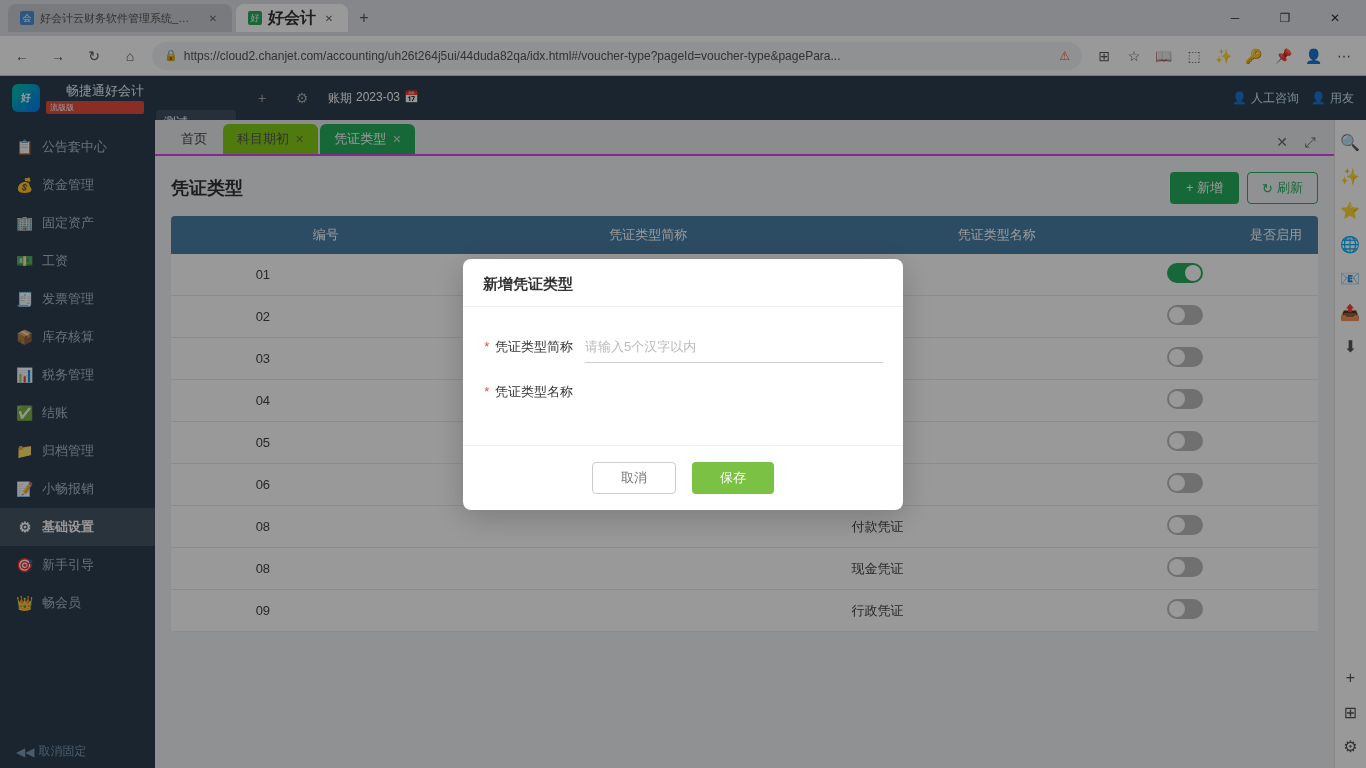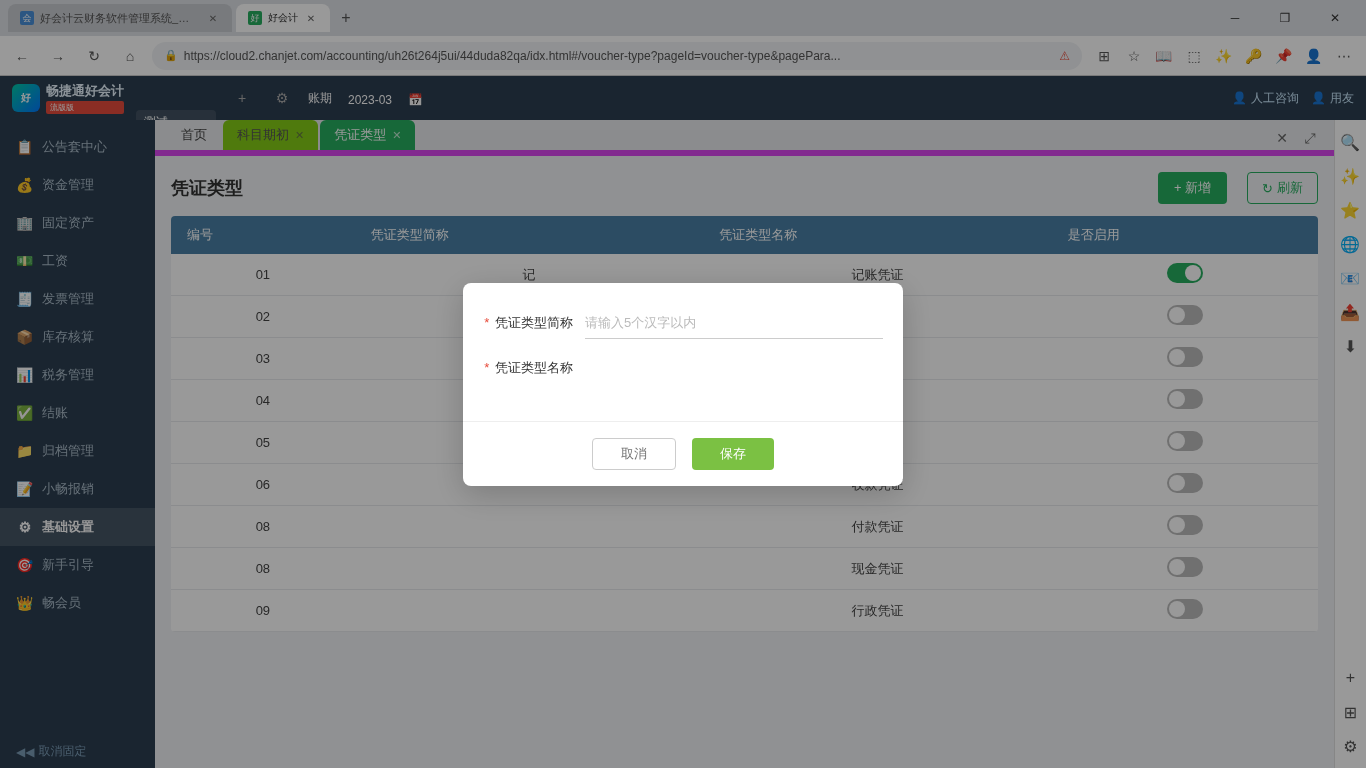--- a/index.html
+++ b/index.html
@@ -23,60 +23,60 @@
     .url-lock { color: #666; font-size: 11px; }
     .url-text { flex: 1; overflow: hidden; text-overflow: ellipsis; white-space: nowrap; }
     .toolbar-icons { display: flex; gap: 2px; }
     .tb-icon { width: 28px; height: 28px; border-radius: 50%; display: flex; align-items: center; justify-content: center; font-size: 14px; color: #555; cursor: pointer; }
 
     
     .app-layout { display: flex; flex-direction: column; height: calc(768px - 76px); }
     .app-header { background: #2c3e50; height: 44px; display: flex; align-items: center; padding: 0 12px; gap: 12px; }
     .logo-area { display: flex; align-items: center; gap: 6px; }
     .logo-icon { width: 28px; height: 28px; background: linear-gradient(135deg, #00c9a7, #0078ff); border-radius: 6px; display: flex; align-items: center; justify-content: center; color: white; font-size: 10px; font-weight: bold; }
-    .logo-text { color: #e8f4fd; font-size: 13px; font-weight: bold; }
+    .logo-text { color: #e8f4fd; font-size: 13px; font-weight: normal; margin-left: 20px; }
     .logo-version { background: #e74c3c; color: white; font-size: 9px; padding: 1px 4px; border-radius: 2px; }
     .company-selector { background: rgba(255,255,255,0.1); color: #fff; border: none; border-radius: 4px; padding: 4px 8px; font-size: 12px; display: flex; align-items: center; cursor: pointer; min-width: 80px; margin-top: 48px; }
     .header-actions { margin-left: auto; display: flex; align-items: center; gap: 12px; }
     .header-btn { color: #c8e6fa; font-size: 12px; display: flex; align-items: center; gap: 4px; cursor: pointer; }
-    .period-info { color: #fff; font-size: 12px; display: flex; align-items: flex-end; gap: 16px; }
+    .period-info { color: #fff; font-size: 12px; display: flex; align-items: flex-start; gap: 4px; }
 
     
     .main-container { display: flex; flex: 1; overflow: hidden; }
 
     
     .sidebar { width: 155px; background: #2c3e50; color: #aec6cf; display: flex; flex-direction: column; flex-shrink: 0; overflow-y: auto; overflow-x: hidden; }
     .sidebar-item { display: flex; align-items: center; gap: 8px; padding: 10px 16px; cursor: pointer; font-size: 13px; color: #aabbc8; }
     .sidebar-item.active { color: #fff; font-weight: bold; }
     .sidebar-icon { width: 18px; height: 18px; display: flex; align-items: center; justify-content: center; font-size: 14px; }
     .sidebar-bottom { margin-top: auto; padding: 8px 16px; color: #7a9bb5; font-size: 12px; cursor: pointer; display: flex; align-items: center; gap: 4px; }
 
     
     .content-area { flex: 1; display: flex; flex-direction: column; background: #f0f2f5; overflow: hidden; }
 
     
-    .tabs-bar { background: #e8eaed; display: flex; align-items: flex-end; padding: 0 12px; gap: 2px; height: 36px; border-bottom: 6px solid #d946ef; }
+    .tabs-bar { background: #e8eaed; display: flex; align-items: flex-end; padding: 0 12px; gap: 2px; height: 36px; border-bottom: 2px solid #d946ef; }
     .tab { display: flex; align-items: center; gap: 6px; padding: 6px 14px; border-radius: 6px 6px 0 0; font-size: 13px; cursor: pointer; height: 30px; }
     .tab.inactive { background: #84cc16; color: #555; }
     .tab.active { background: #27ae60; color: #fff; }
     .tab-x { font-size: 11px; cursor: pointer; opacity: 0.7; }
     .tab.inactive:first-child { background: transparent; color: #444; }
 
     
     .page-content { flex: 1; padding: 16px; overflow-y: auto; position: relative; }
     .page-header { display: flex; justify-content: space-between; align-items: center; margin-bottom: 12px; }
     .page-title { font-size: 18px; font-weight: bold; color: #333; }
-    .page-actions { display: flex; gap: 20px; }
+    .page-actions { display: flex; gap: 8px; }
     .btn-primary { background: #27ae60; color: white; border: none; padding: 6px 16px; border-radius: 4px; font-size: 13px; cursor: pointer; display: flex; align-items: center; gap: 4px; }
     .btn-refresh { background: transparent; color: #27ae60; border: 1px solid #27ae60; padding: 6px 14px; border-radius: 4px; font-size: 13px; cursor: pointer; display: flex; align-items: center; gap: 4px; }
 
     
     .data-table { width: 100%; border-collapse: collapse; background: #fff; border-radius: 4px; overflow: hidden; }
     .data-table thead { background: #4a7fa5; color: #fff; }
-    .data-table thead th { padding: 10px 16px; text-align: left; font-size: 13px; font-weight: normal; }
+    .data-table thead th { padding: 10px 16px; text-align: right; font-size: 13px; font-weight: normal; }
     .data-table tbody tr { border-bottom: 1px solid #e8eaed; }
     .data-table tbody td { padding: 9px 16px; text-align: center; font-size: 13px; color: #444; }
     .toggle { width: 36px; height: 20px; border-radius: 10px; position: relative; cursor: pointer; display: inline-block; }
     .toggle.on { background: #27ae60; }
     .toggle.off { background: #bbb; }
     .toggle::after { content: ''; position: absolute; top: 2px; width: 16px; height: 16px; background: white; border-radius: 50%; transition: left 0.2s; }
     .toggle.on::after { left: 18px; }
     .toggle.off::after { left: 2px; }
     .panel-btn { width: 24px; height: 24px; display: flex; align-items: center; justify-content: center; cursor: pointer; color: #666; font-size: 14px; }
 
@@ -105,21 +105,21 @@
 <div class="browser-chrome">
 
   <div class="browser-tab inactive">
     <div class="tab-favicon" style="background:#4a90d9;">会</div>
     <span style="max-width:160px;overflow:hidden;text-overflow:ellipsis;white-space:nowrap;font-size:11px;">好会计云财务软件管理系统_会计</span>
     <div class="tab-close">✕</div>
   </div>
 
   <div class="browser-tab active">
     <div class="tab-favicon" style="background:#27ae60;">好</div>
-    <span style="font-size:10px;">好会计</span>
+    <span style="font-size:16px;font-weight:bold;">好会计</span>
     <div class="tab-close">✕</div>
   </div>
   <div class="new-tab-btn">+</div>
   <div class="window-controls">
     <div class="win-btn">─</div>
     <div class="win-btn">❐</div>
     <div class="win-btn close">✕</div>
   </div>
 </div>
 
@@ -373,20 +373,23 @@
       <div style="flex:1;"></div>
       <div class="rs-icon">+</div>
       <div class="rs-icon">⊞</div>
       <div class="rs-icon">⚙</div>
     </div>
   </div>
 </div>
 
 <div class="modal-overlay">
   <div class="modal">
+    <div class="modal-header">
+      <span>新增凭证类型</span>
+    </div>
     <div class="modal-body">
       <div class="form-row">
         <label class="form-label">
           <span class="required">*</span>
           <span>凭证类型简称</span>
         </label>
         <input class="form-input" type="text" placeholder="请输入5个汉字以内" style="">
       </div>
       <div class="form-row">
         <label class="form-label">

